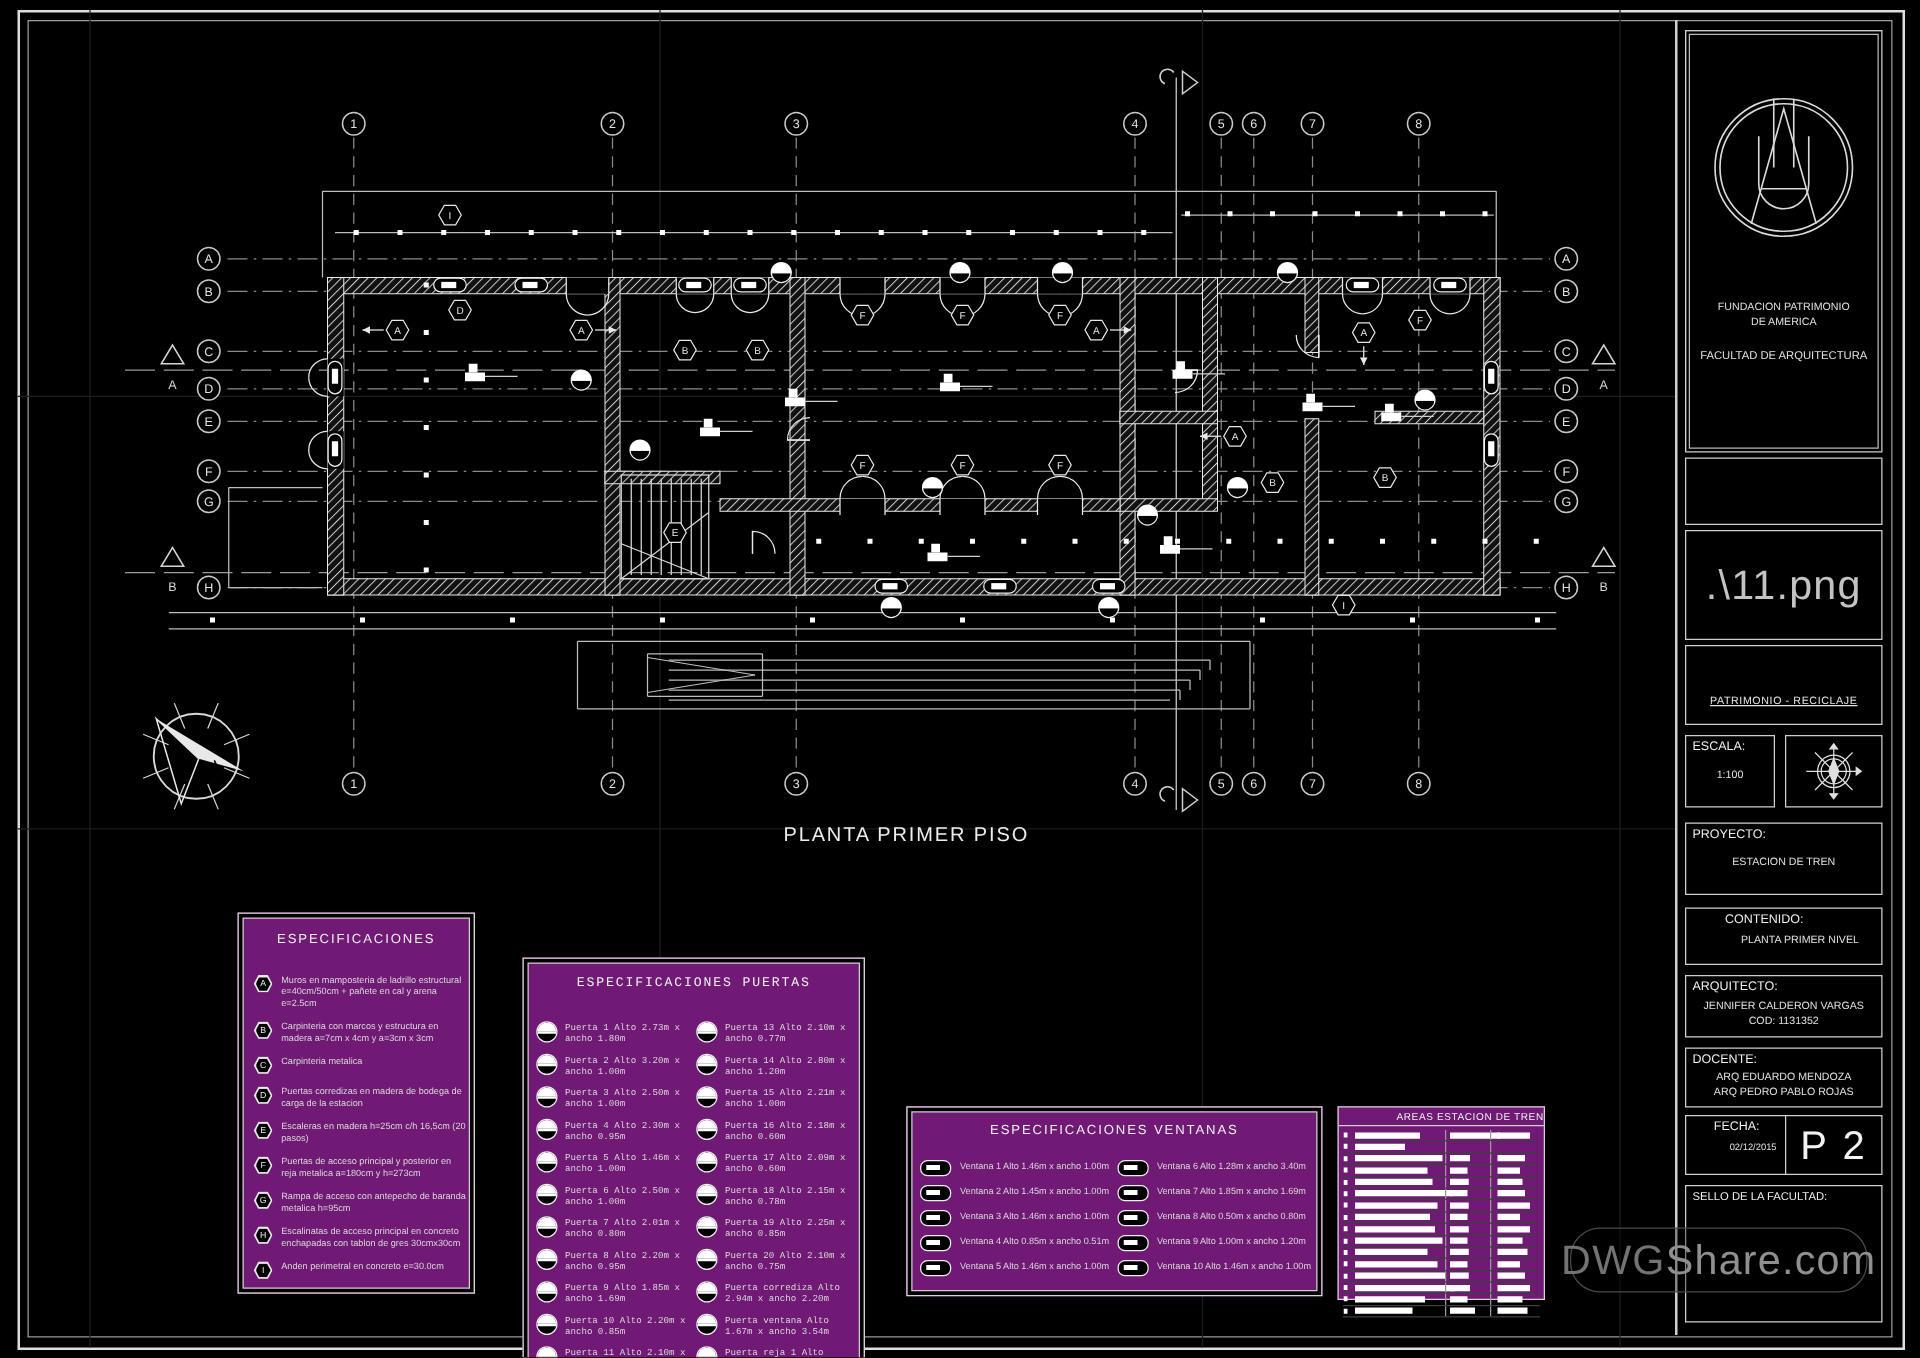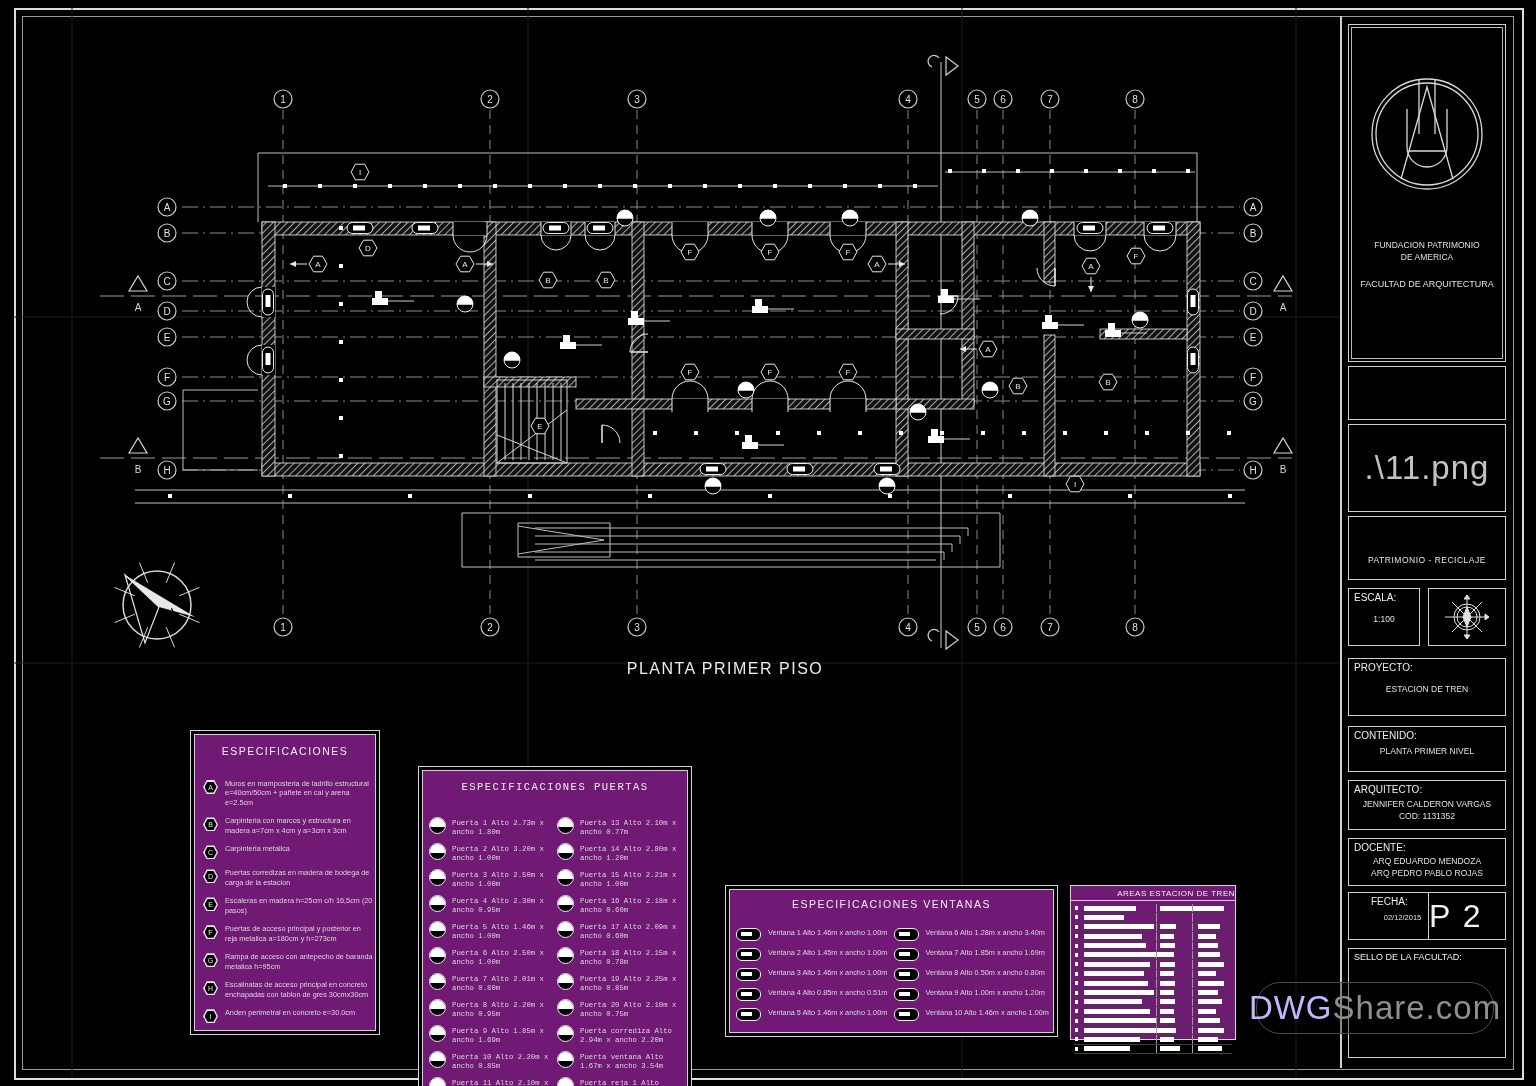--- a/index.html
+++ b/index.html
@@ -16,21 +16,21 @@
   .tbox.dbl{box-shadow:inset 0 0 0 2px #000, inset 0 0 0 3px #b9b9b9;}
   .tb-label{font-size:10px;color:#eee;padding:3px 4px 0 5px;}
   .tb-center{text-align:center;font-size:8.5px;color:#e0e0e0;line-height:1.45;}
   .uni-text{margin-top:10px;}
   .fac-text{margin-top:14px;font-size:9px;}
   .file-name{font-size:33px;color:#c3c3c3;text-align:center;letter-spacing:1px;}
   .sheet-num{font-size:32px;color:#f2f2f2;text-align:center;letter-spacing:2px;}
   .wm{position:absolute;left:1256px;top:982px;width:236px;height:50px;border:1px solid #4a4a4a;
       border-radius:24px;display:flex;align-items:center;justify-content:center;
       font-size:33px;letter-spacing:1px;background:rgba(0,0,0,.35);}
-  .wm .red{color:#c4b5fd;}
+  .wm .red{color:#737373;}
   .wm .gray{color:#8f8f8f;}
   
   .table{position:absolute;border:1px solid #d5d5d5;box-sizing:border-box;background:#701a75;
          box-shadow:inset 0 0 0 3px #000, inset 0 0 0 4px #cfcfcf;}
   .t-head{text-align:center;font-size:10.5px;letter-spacing:1.5px;color:#f0f0f0;padding-top:14px;}
   .spec-list{position:absolute;left:12px;right:6px;top:48px;}
   .spec-row{display:flex;align-items:flex-start;margin-bottom:9px;}
   .hex{position:relative;flex:0 0 15px;width:15px;height:14px;margin-right:7px;margin-top:1px;
        clip-path:polygon(25% 0,75% 0,100% 50%,75% 100%,25% 100%,0 50%);background:#e8e8e8;
        display:flex;align-items:center;justify-content:center;}
@@ -721,21 +721,21 @@
       <div class="fac-text">FACULTAD DE ARQUITECTURA</div>
     </div>
   </div>
 
   <div class="tbox" style="top:366px;height:54px;"></div>
 
   <div class="tbox" style="top:424px;height:88px;display:flex;align-items:center;justify-content:center;">
     <div class="file-name">.\11.png</div>
   </div>
 
-  <div class="tbox" style="top:516px;height:64px;display:flex;align-items:flex-end;justify-content:center;padding-bottom:14px;">
+  <div class="tbox" style="top:516px;height:64px;display:flex;align-items:flex-end;justify-content:center;padding-bottom:14px;text-decoration:underline;">
     <div style="font-size:8.5px;letter-spacing:.5px;">PATRIMONIO - RECICLAJE</div>
   </div>
 
   <div class="tbox" style="top:588px;height:58px;width:72px;">
     <div class="tb-label">ESCALA:</div>
     <div class="tb-center" style="margin-top:10px;">1:100</div>
   </div>
   <div class="tbox" style="top:588px;height:58px;left:1428px;width:78px;display:flex;align-items:center;justify-content:center;">
     <svg width="48" height="48">
       <g stroke="#e0e0e0" fill="none" stroke-width="1">
@@ -746,21 +746,21 @@
         <path d="M24 14 L28 24 L24 34 L20 24 Z" fill="#e0e0e0"></path>
       </g>
     </svg>
   </div>
 
   <div class="tbox" style="top:658px;height:58px;">
     <div class="tb-label">PROYECTO:</div>
     <div class="tb-center" style="margin-top:10px;">ESTACION DE TREN</div>
   </div>
 
-  <div class="tbox" style="top:726px;height:46px;">
+  <div class="tbox" style="top:726px;height:46px;padding-left:26px;">
     <div class="tb-label">CONTENIDO:</div>
     <div class="tb-center" style="margin-top:4px;">PLANTA PRIMER NIVEL</div>
   </div>
 
   <div class="tbox" style="top:780px;height:50px;">
     <div class="tb-label">ARQUITECTO:</div>
     <div class="tb-center" style="margin-top:3px;">
       <div>JENNIFER CALDERON VARGAS</div>
       <div>COD: 1131352</div>
     </div>
@@ -771,21 +771,21 @@
     <div class="tb-center" style="margin-top:2px;">
       <div>ARQ  EDUARDO MENDOZA</div>
       <div>ARQ  PEDRO PABLO ROJAS</div>
     </div>
   </div>
 
   <div class="tbox" style="top:892px;height:48px;width:92px;padding-left:17px;">
     <div class="tb-label">FECHA:</div>
     <div class="tb-center" style="margin-top:6px;font-size:7.5px;">02/12/2015</div>
   </div>
-  <div class="tbox" style="top:892px;height:48px;left:1428px;width:78px;display:flex;align-items:center;justify-content:flex-start;">
+  <div class="tbox" style="top:892px;height:48px;left:1428px;width:78px;display:flex;align-items:center;justify-content:center;">
     <div class="sheet-num">P 2</div>
   </div>
 
   <div class="tbox" style="top:948px;height:110px;">
     <div class="tb-label" style="font-size:9px;">SELLO DE LA FACULTAD:</div>
   </div>
 
   <div class="table" style="left:190px;top:730px;width:190px;height:305px;">
     <div class="t-head">ESPECIFICACIONES</div>
     <div class="spec-list" id="spec-list">

